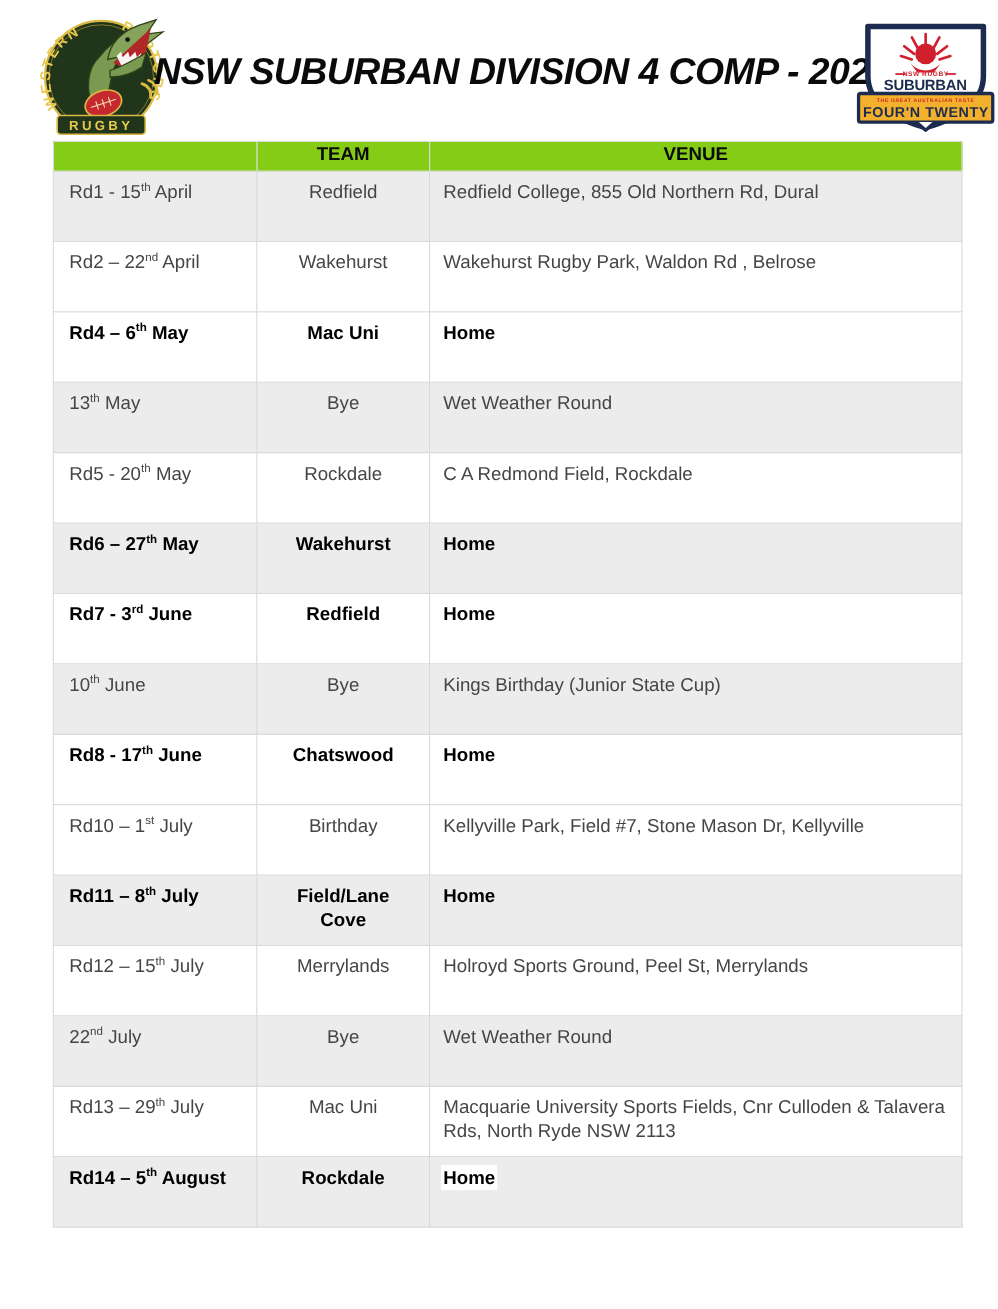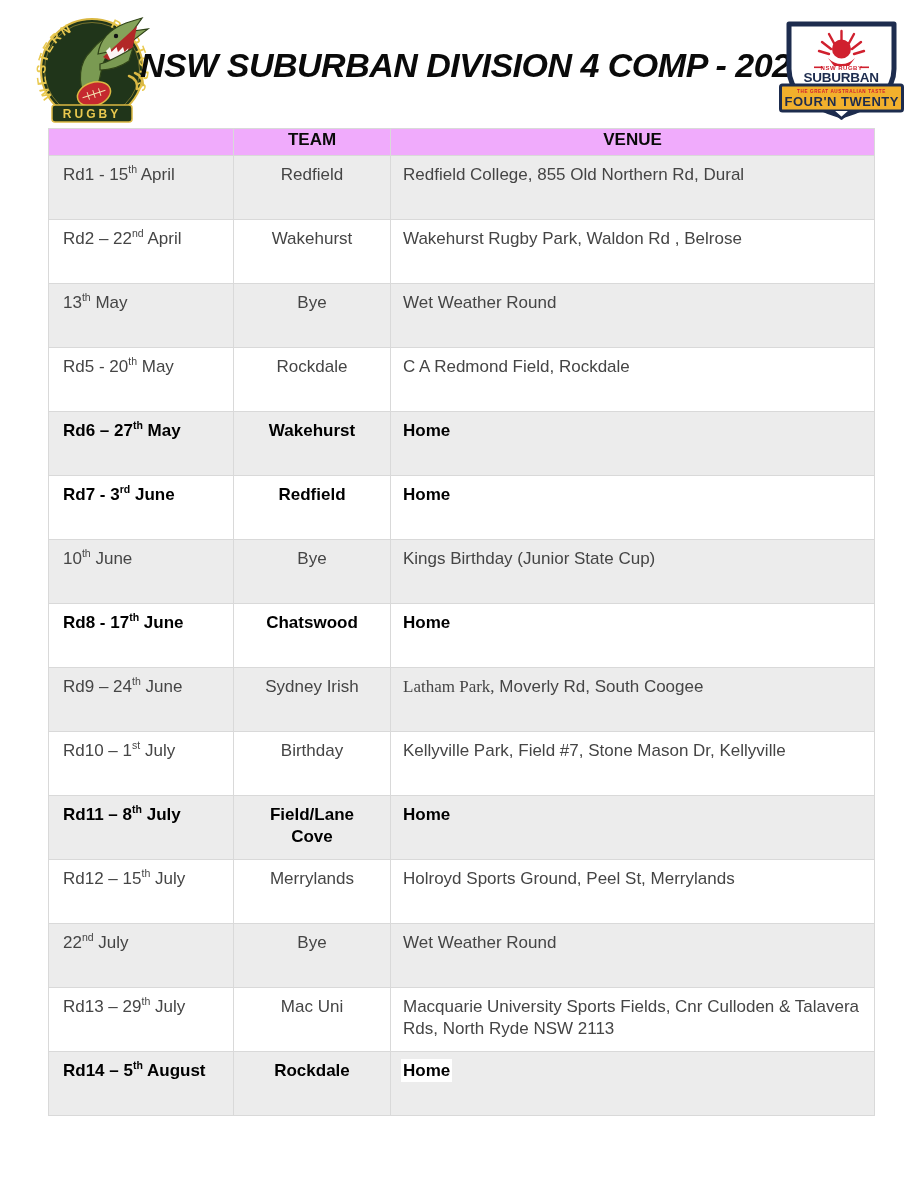--- a/index.html
+++ b/index.html
@@ -31,21 +31,21 @@
     border-collapse:collapse;table-layout:fixed;
   }
   table.fixtures th, table.fixtures td{
     border:1px solid var(--border);
     vertical-align:top;
     font-size:17px;
   }
   table.fixtures th{
     height:24px;padding:1px 4px;
     font-weight:bold;color:#0a0a0a;text-align:center;
-    background:#f0abfc;
+    background:#84cc16;
   }
   table.fixtures td{
     height:51px;
     color:var(--txt);
     line-height:1.3;
     background:transparent;
   }
   tr.shaded td{background:var(--row-shade);}
   tr.boldrow td{font-weight:bold;color:var(--txt-bold);}
   td.c-date{padding:8px 8px 4px 14px;margin-top:32px;}
@@ -144,20 +144,25 @@
       <tr class="shaded">
         <td class="c-date">Rd1 - 15<sup>th</sup> April</td>
         <td class="c-team">Redfield</td>
         <td class="c-venue">Redfield College, 855 Old Northern Rd, Dural</td>
       </tr>
       <tr>
         <td class="c-date">Rd2 – 22<sup>nd</sup> April</td>
         <td class="c-team">Wakehurst</td>
         <td class="c-venue">Wakehurst Rugby Park, Waldon Rd , Belrose</td>
       </tr>
+      <tr class="boldrow">
+        <td class="c-date">Rd4 – 6<sup>th</sup> May</td>
+        <td class="c-team">Mac Uni</td>
+        <td class="c-venue">Home</td>
+      </tr>
       <tr class="shaded">
         <td class="c-date">13<sup>th</sup> May</td>
         <td class="c-team">Bye</td>
         <td class="c-venue">Wet Weather Round</td>
       </tr>
       <tr>
         <td class="c-date">Rd5 - 20<sup>th</sup> May</td>
         <td class="c-team">Rockdale</td>
         <td class="c-venue">C A Redmond Field, Rockdale</td>
       </tr>
@@ -173,25 +178,20 @@
       </tr>
       <tr class="shaded">
         <td class="c-date">10<sup>th</sup> June</td>
         <td class="c-team">Bye</td>
         <td class="c-venue">Kings Birthday (Junior State Cup)</td>
       </tr>
       <tr class="boldrow">
         <td class="c-date">Rd8 - 17<sup>th</sup> June</td>
         <td class="c-team">Chatswood</td>
         <td class="c-venue">Home</td>
-      </tr>
-      <tr class="shaded">
-        <td class="c-date">Rd9 – 24<sup>th</sup> June</td>
-        <td class="c-team">Sydney Irish</td>
-        <td class="c-venue"><span class="serif">Latham Park,</span><span> Moverly Rd, South Coogee</span></td>
       </tr>
       <tr>
         <td class="c-date">Rd10 – 1<sup>st</sup> July</td>
         <td class="c-team">Birthday</td>
         <td class="c-venue">Kellyville Park, Field #7, Stone Mason Dr, Kellyville</td>
       </tr>
       <tr class="shaded boldrow">
         <td class="c-date">Rd11 – 8<sup>th</sup> July</td>
         <td class="c-team">Field/Lane Cove</td>
         <td class="c-venue">Home</td>

